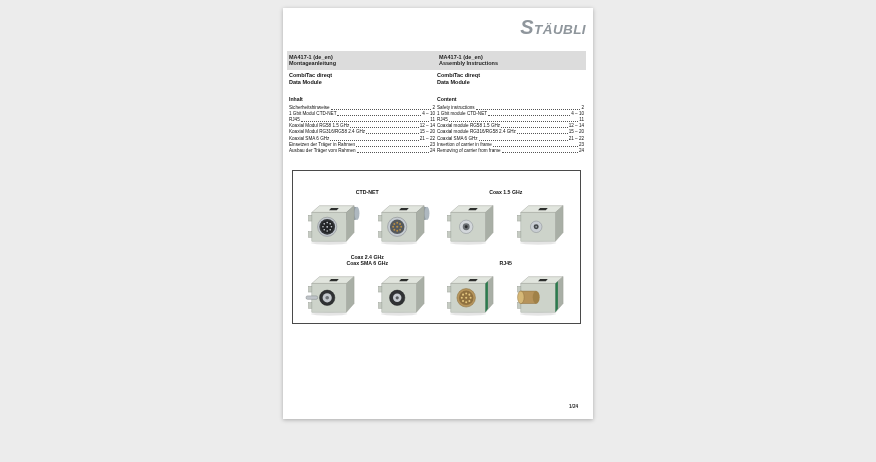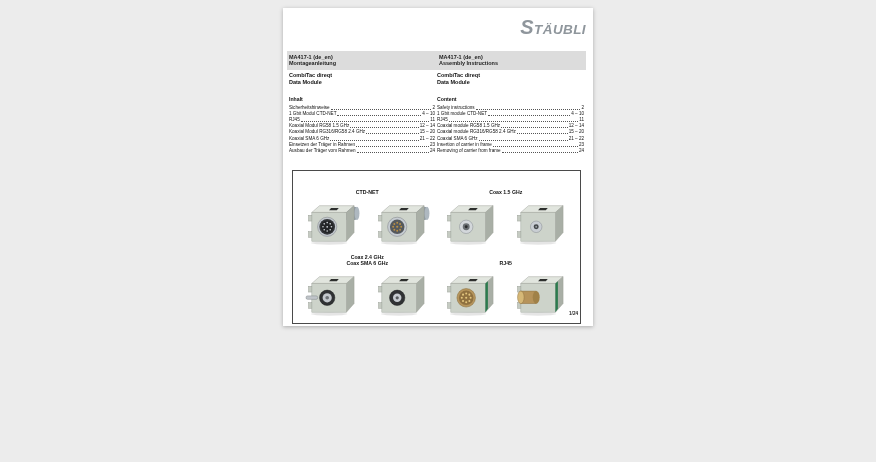--- a/index.html
+++ b/index.html
@@ -6,21 +6,21 @@
   body {
     width:876px; height:462px;
     background:#ececec;
     position:relative;
     font-family:"Liberation Sans", sans-serif;
     color:#1a1a1a;
     overflow:hidden;
   }
   .page {
     position:absolute; left:283px; top:8px;
-    width:310px; height:318px;
+    width:310px; height:411px;
     background:#ffffff;
     box-shadow:0 1px 4px rgba(0,0,0,0.28);
   }
   
   .logo-row { position:absolute; top:9px; right:7px; text-align:right; }
   .logo {
     display:block;
     font-style:italic; font-weight:bold;
     color:#8f969c;
     font-size:13.5px; line-height:20px;

